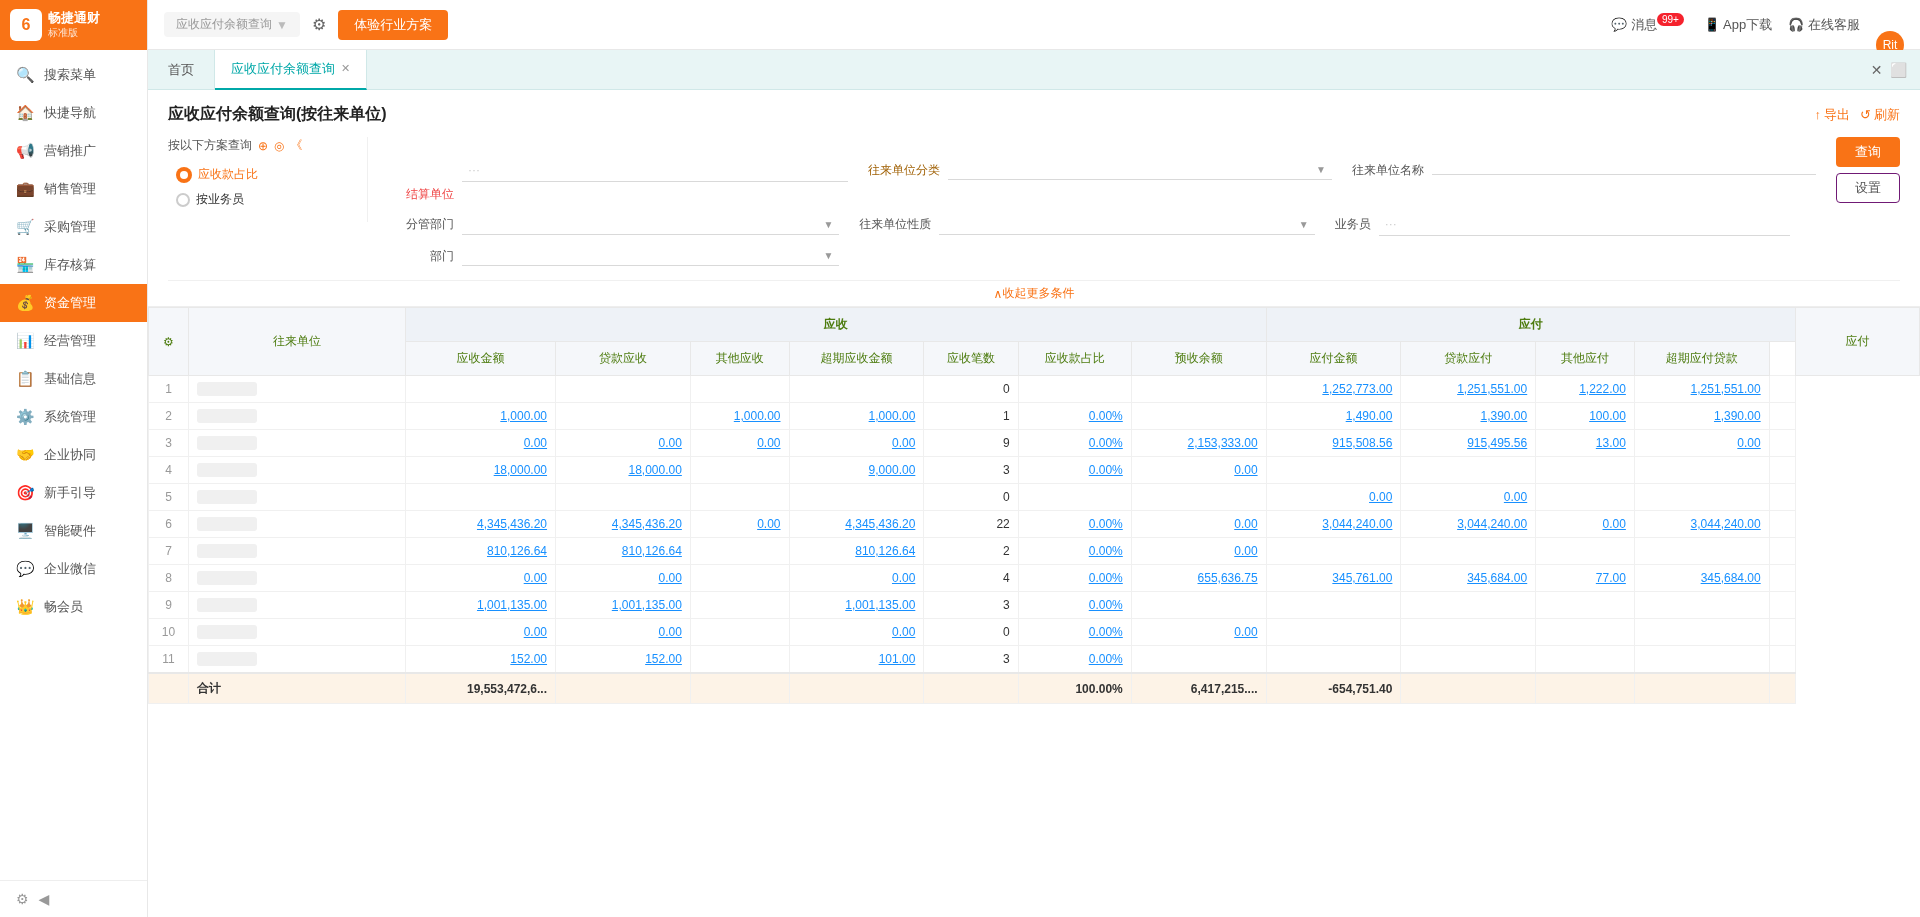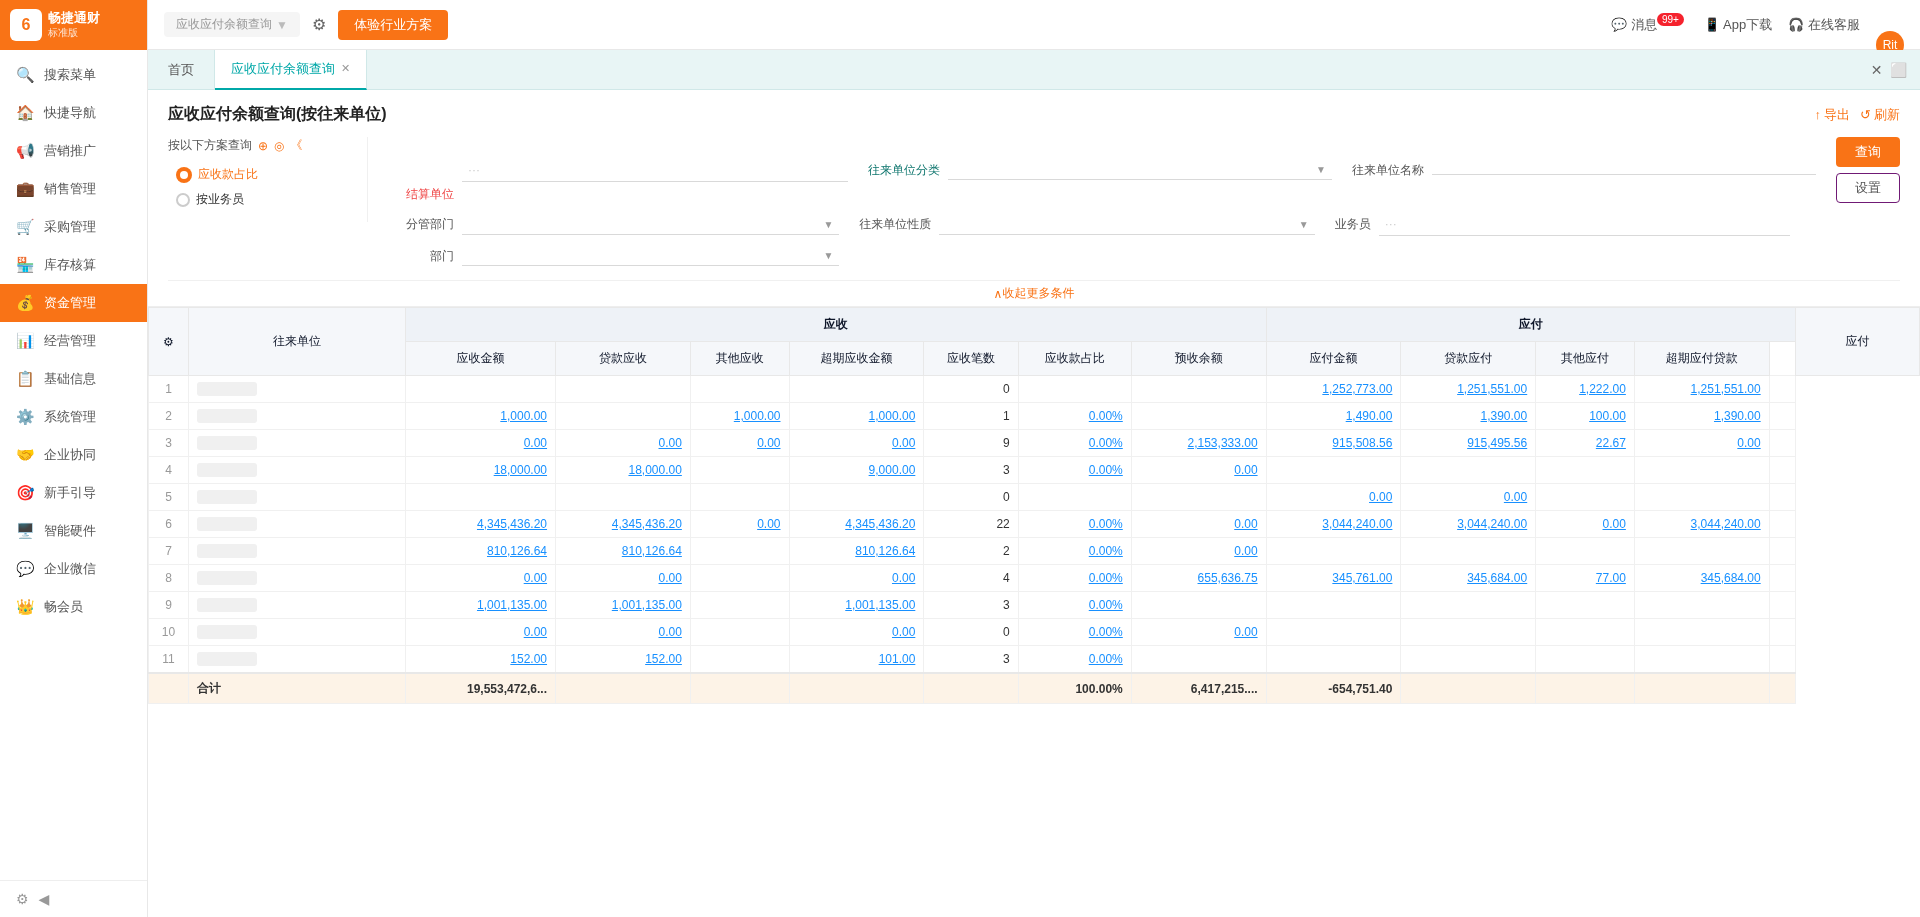--- a/index.html
+++ b/index.html
@@ -56,21 +56,21 @@
     .btn-query { background: #f97316; color: #fff; border: none; border-radius: 4px; padding: 6px 18px; cursor: pointer; font-size: 13px; }
     .btn-settings { background: #fff; color: #555; border: 1px solid #701a75; border-radius: 4px; padding: 5px 18px; cursor: pointer; font-size: 13px; }
     .collapse-bar { display: flex; align-items: center; justify-content: center; padding: 4px 0; color: #f97316; font-size: 12px; cursor: pointer; background: #fff; border-top: 1px solid #f0f0f0; }
     .query-by-label { font-size: 12px; color: #555; display: flex; align-items: center; gap: 6px; margin-bottom: 8px; }
     .query-option { display: flex; align-items: center; gap: 6px; padding: 4px 8px; cursor: pointer; border-radius: 4px; font-size: 12px; }
     .query-option.selected { color: #f97316; }
 
     
     .table-container { flex: 1; overflow: auto; background: #fff; margin: 0; }
     .data-table { width: 100%; border-collapse: collapse; font-size: 12px; }
-    .data-table th { background: #f5f7fa; border: 1px solid #e8e8e8; padding: 8px 6px; text-align: center; color: #0f172a; font-weight: normal; white-space: nowrap; position: sticky; top: 0; z-index: 10; }
+    .data-table th { background: #f5f7fa; border: 1px solid #e8e8e8; padding: 8px 6px; text-align: center; color: #4d7c0f; font-weight: normal; white-space: nowrap; position: sticky; top: 0; z-index: 10; }
     .data-table th.group-header { background: #eef2f7; font-weight: bold; }
     .data-table td { border: 1px solid #f0f0f0; padding: 6px 8px; text-align: right; color: #333; white-space: nowrap; }
     .data-table td.td-index { text-align: center; color: #999; }
     .data-table td.td-name { text-align: left; }
     .data-table td a { color: #1890ff; text-decoration: underline; cursor: pointer; }
     .data-table .footer-row td { background: #fdf3e7; font-weight: bold; border-top: 2px solid #e8e8e8; }
     .data-table .footer-row td.footer-label { text-align: left; }
     .blurred { background: #f0f0f0; border-radius: 3px; color: transparent; display: inline-block; min-width: 60px; height: 14px; }
 
     
@@ -227,21 +227,21 @@
           </div>
 
           <div style="flex:1; padding:0 0 10px 16px;">
 
             <div style="display:flex; gap:20px; margin-bottom:10px; align-items:center;">
               <div style="flex:1; display:flex; align-items:center; gap:8px;">
                 <span style="color:#ef4444;font-size:12px;white-space:nowrap;width:70px;text-align:right;margin-top:48px;">结算单位</span>
                 <div style="flex:1;border-bottom:1px solid #d9d9d9;padding:4px 6px;font-size:12px;color:#ccc;cursor:pointer;">···</div>
               </div>
               <div style="flex:1; display:flex; align-items:center; gap:8px;">
-                <span style="color:#0f766e;font-size:12px;white-space:nowrap;font-family:Liberation Serif, serif;">往来单位分类</span>
+                <span style="color:#a16207;font-size:12px;white-space:nowrap;font-family:Liberation Serif, serif;">往来单位分类</span>
                 <div style="flex:1;border-bottom:1px solid #d9d9d9;padding:4px 6px;font-size:12px;display:flex;align-items:center;justify-content:space-between;cursor:pointer;">
                     <span></span>
                     <span style="color:#999;font-size:10px;">▼</span>
                   </div>
               </div>
               <div style="flex:1; display:flex; align-items:center; gap:8px;">
                 <span style="color:#555;font-size:12px;white-space:nowrap;">往来单位名称</span>
                 <div style="flex:1;border-bottom:1px solid #d9d9d9;padding:4px 6px;font-size:12px;"></div>
               </div>
               <div style="display:flex;flex-direction:column;gap:6px;">
@@ -355,21 +355,21 @@
                 <td class="td-name"><span class="blurred">XXXXX</span></td>
                 <td><a>0.00</a></td>
                 <td><a>0.00</a></td>
                 <td><a>0.00</a></td>
                 <td><a>0.00</a></td>
                 <td>9</td>
                 <td><a>0.00%</a></td>
                 <td><a>2,153,333.00</a></td>
                 <td><a>915,508.56</a></td>
                 <td><a>915,495.56</a></td>
-                <td><a>22.67</a></td>
+                <td><a>13.00</a></td>
                 <td><a>0.00</a></td>
                 <td></td>
               </tr>
               <tr>
                 <td class="td-index">4</td>
                 <td class="td-name"><span class="blurred">XXXXX</span></td>
                 <td><a>18,000.00</a></td>
                 <td><a>18,000.00</a></td>
                 <td></td>
                 <td><a>9,000.00</a></td>

